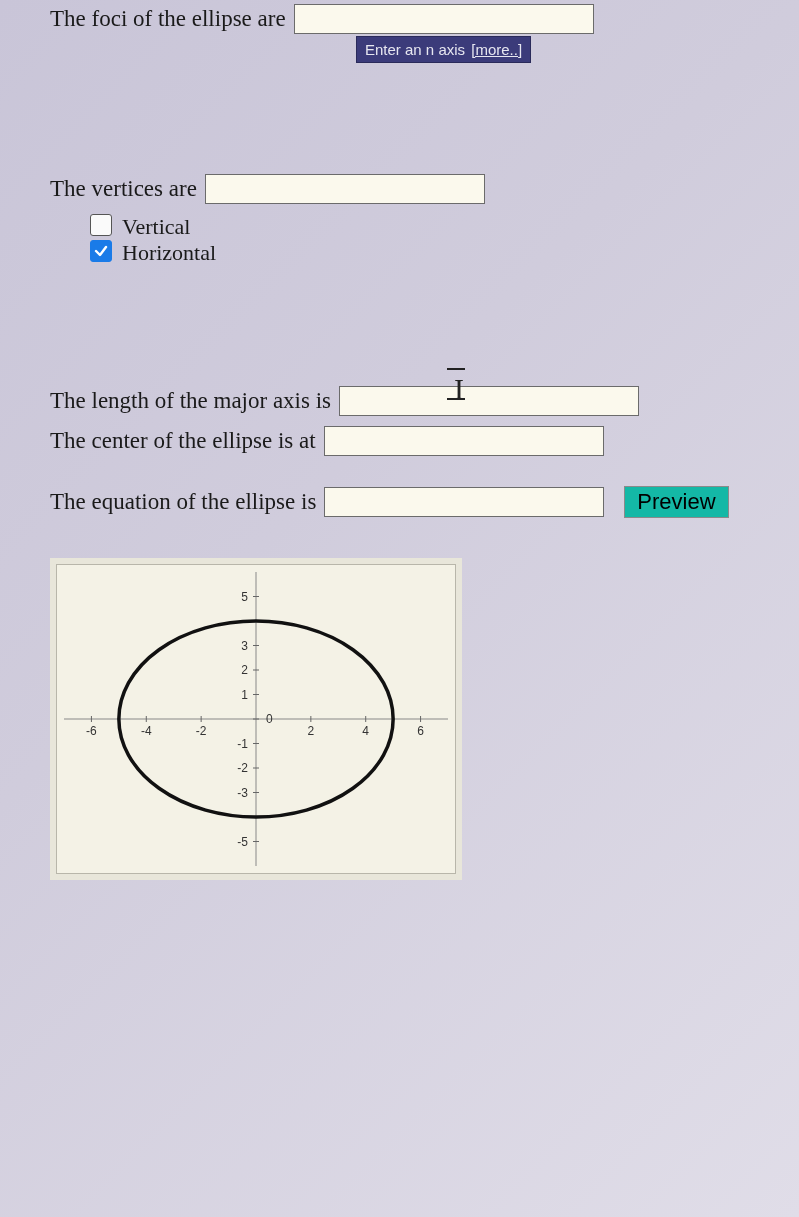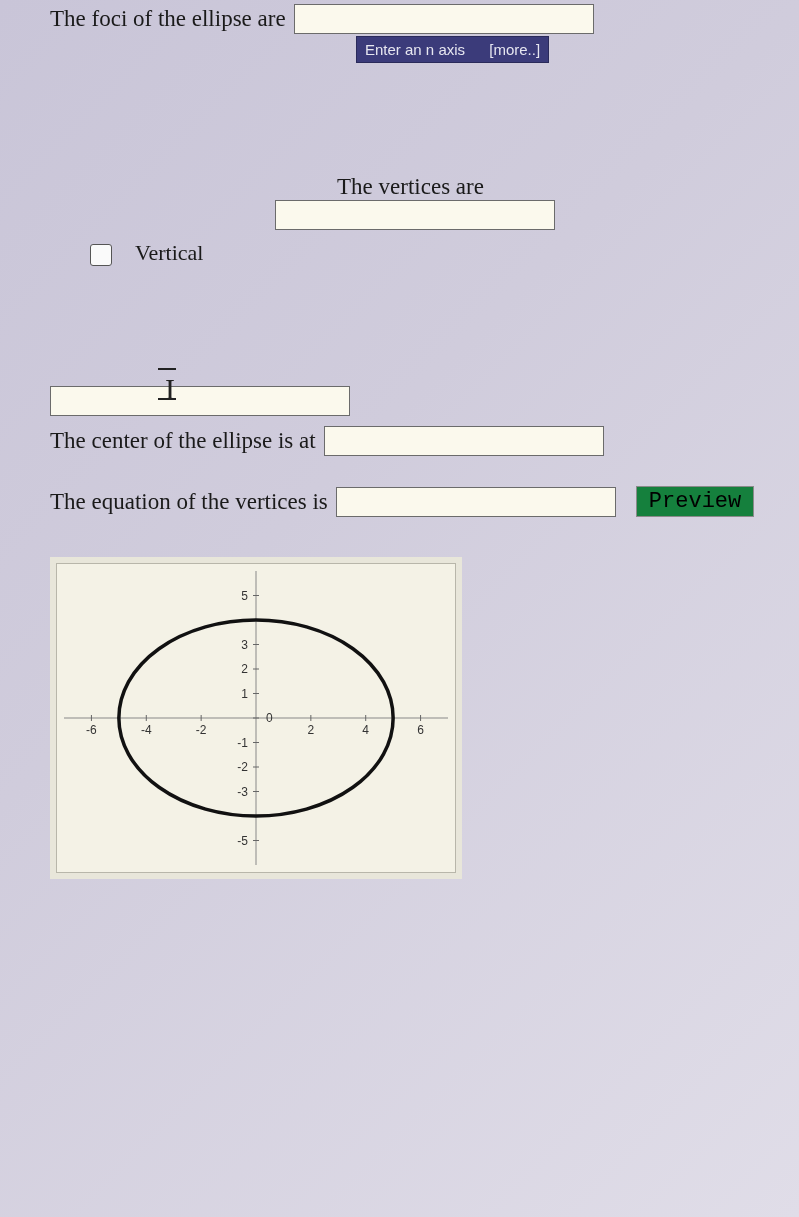--- a/index.html
+++ b/index.html
@@ -38,51 +38,51 @@
   .tooltip-bar {
     position: absolute;
     background: #3b3b7a;
     color: #e6e6f0;
     font-size: 15px;
     font-family: Arial, sans-serif;
     padding: 4px 8px;
     border: 1px solid #2a2a5a;
   }
   .tooltip-more {
-    margin-left: 20px;
+    text-decoration: underline;
+    margin-left: 2px;
   }
   .checkbox-row {
     display: flex;
-    align-items: flex-end;
+    align-items: flex-start;
     font-size: 22px;
     margin-left: 40px;
-    gap: 13px;
   }
   .cb {
     width: 20px;
     height: 20px;
     border: 1.5px solid #555;
     border-radius: 3px;
     margin-right: 10px;
     display: inline-flex;
     align-items: center;
     justify-content: center;
     background: #fafafa;
   }
   .cb.checked {
     background: #1a7be8;
     border-color: #1a7be8;
   }
   .cb.checked svg { display:block; }
   .cb svg { display:none; }
   .preview-btn {
-    background: #15803d;
+    background: #14b8a6;
     border: 1px solid #8a8a8a;
     font-size: 22px;
-    font-family: Liberation Mono, monospace;
+    font-family: Liberation Sans, sans-serif;
     padding: 2px 12px;
     margin-left: 20px;
     cursor: pointer;
   }
   .graph-box {
     width: 400px;
     height: 310px;
     background: #f4f2e6;
     border: 6px solid #e8e6da;
     box-shadow: inset 0 0 0 1px #b8b6aa;
@@ -101,48 +101,57 @@
 
   <div class="row" style="margin-top:4px; position:relative;">
     <span class="row-label">The foci of the ellipse are</span>
     <input class="text-input" style="width: 300px;" value="">
     <div class="tooltip-bar" style="left:306px; top:32px;">
       <span>Enter an n axis</span>
       <span class="tooltip-more">[more..]</span>
     </div>
   </div>
 
-  <div class="row" style="margin-top:140px;flex-direction:column;">
+  <div class="row" style="margin-top:140px;">
     <span class="row-label">The vertices are</span>
     <input class="text-input" style="width: 280px;" value="">
   </div>
 
   <div class="checkbox-row">
     <span class="cb">
       
     </span>
     <span>Vertical</span>
   </div>
+  <div class="checkbox-row">
+    <span class="cb checked">
+      <svg width="14" height="14" viewBox="0 0 14 14">
+          <path d="M2 7 L6 11 L12 3" stroke="#fff" stroke-width="2.4" fill="none" stroke-linecap="round" stroke-linejoin="round"></path>
+        </svg>
+    </span>
+    <span>Horizontal</span>
+  </div>
 
   <div class="row" style="margin-top:120px;">
+    <span class="row-label">The length of the major axis is</span>
     <div style="position:relative;">
       <input class="text-input" style="width: 300px;" value="">
       <span style="position:absolute; left:115px; top:-14px; font-family:serif; font-size:30px; color:#222;">I</span>
       <span style="position:absolute; left:108px; top:-18px; width:18px; border-top:2px solid #222;"></span>
       <span style="position:absolute; left:108px; top:12px; width:18px; border-top:2px solid #222;"></span>
     </div>
   </div>
 
   <div class="row" style="">
     <span class="row-label">The center of the ellipse is at</span>
     <input class="text-input" style="width: 280px;" value="">
   </div>
 
   <div class="row" style="margin-top:30px;">
-    <span class="row-label">The equation of the vertices is</span>
+    <span class="row-label">The equation of the ellipse is</span>
     <input class="text-input" style="width: 280px;" value="">
     <button class="preview-btn">Preview</button>
   </div>
 
   <div class="graph-box">
     <svg class="graph-inner" id="graph-svg" viewBox="0 0 384 294">
         <line x1="0" y1="147" x2="384" y2="147" stroke="#888" stroke-width="1"></line>
         <line x1="192" y1="294" x2="192" y2="0" stroke="#888" stroke-width="1"></line>
         <line x1="27.428571428571427" y1="144" x2="27.428571428571427" y2="150" stroke="#666"></line>
         <text x="27.428571428571427" y="163" font-size="12" text-anchor="middle" fill="#333" font-family="Arial">-6</text>

